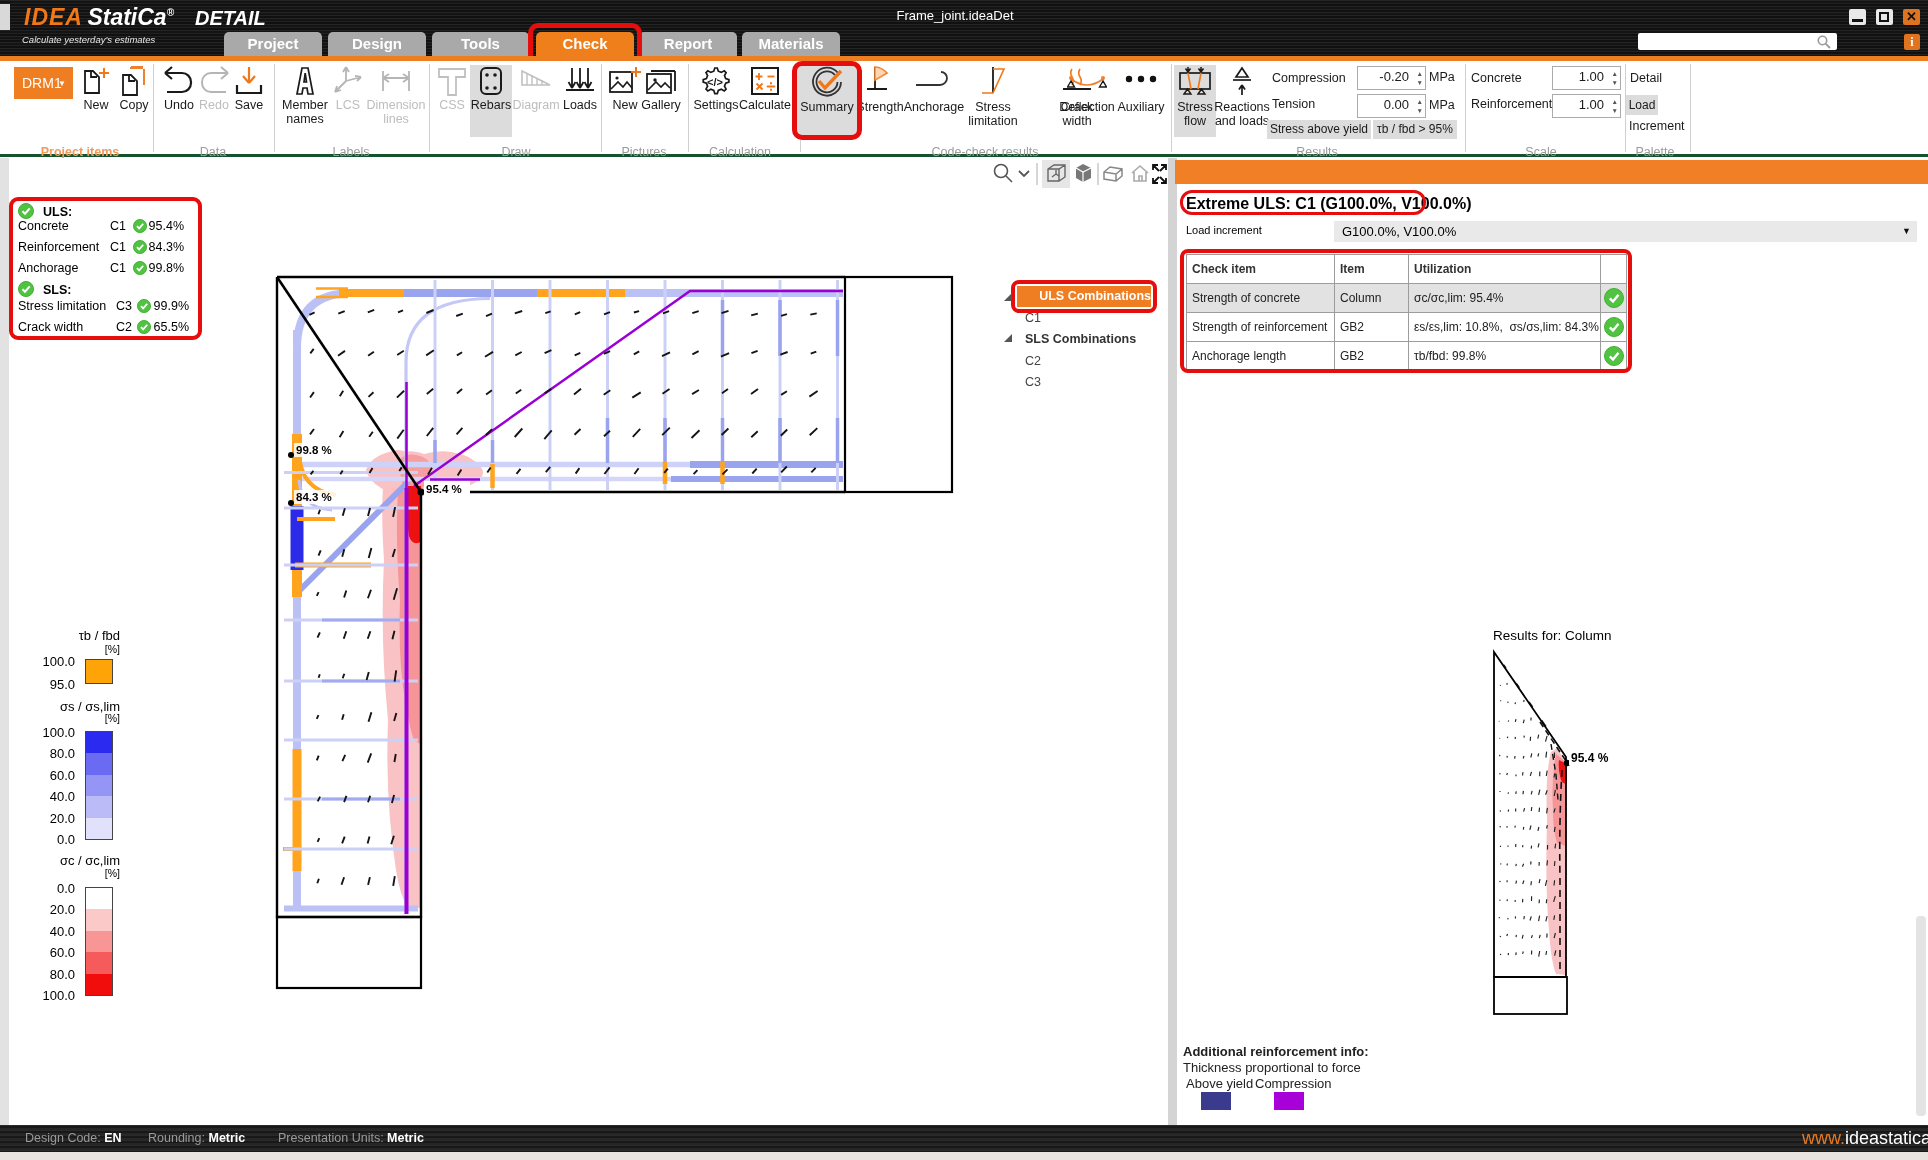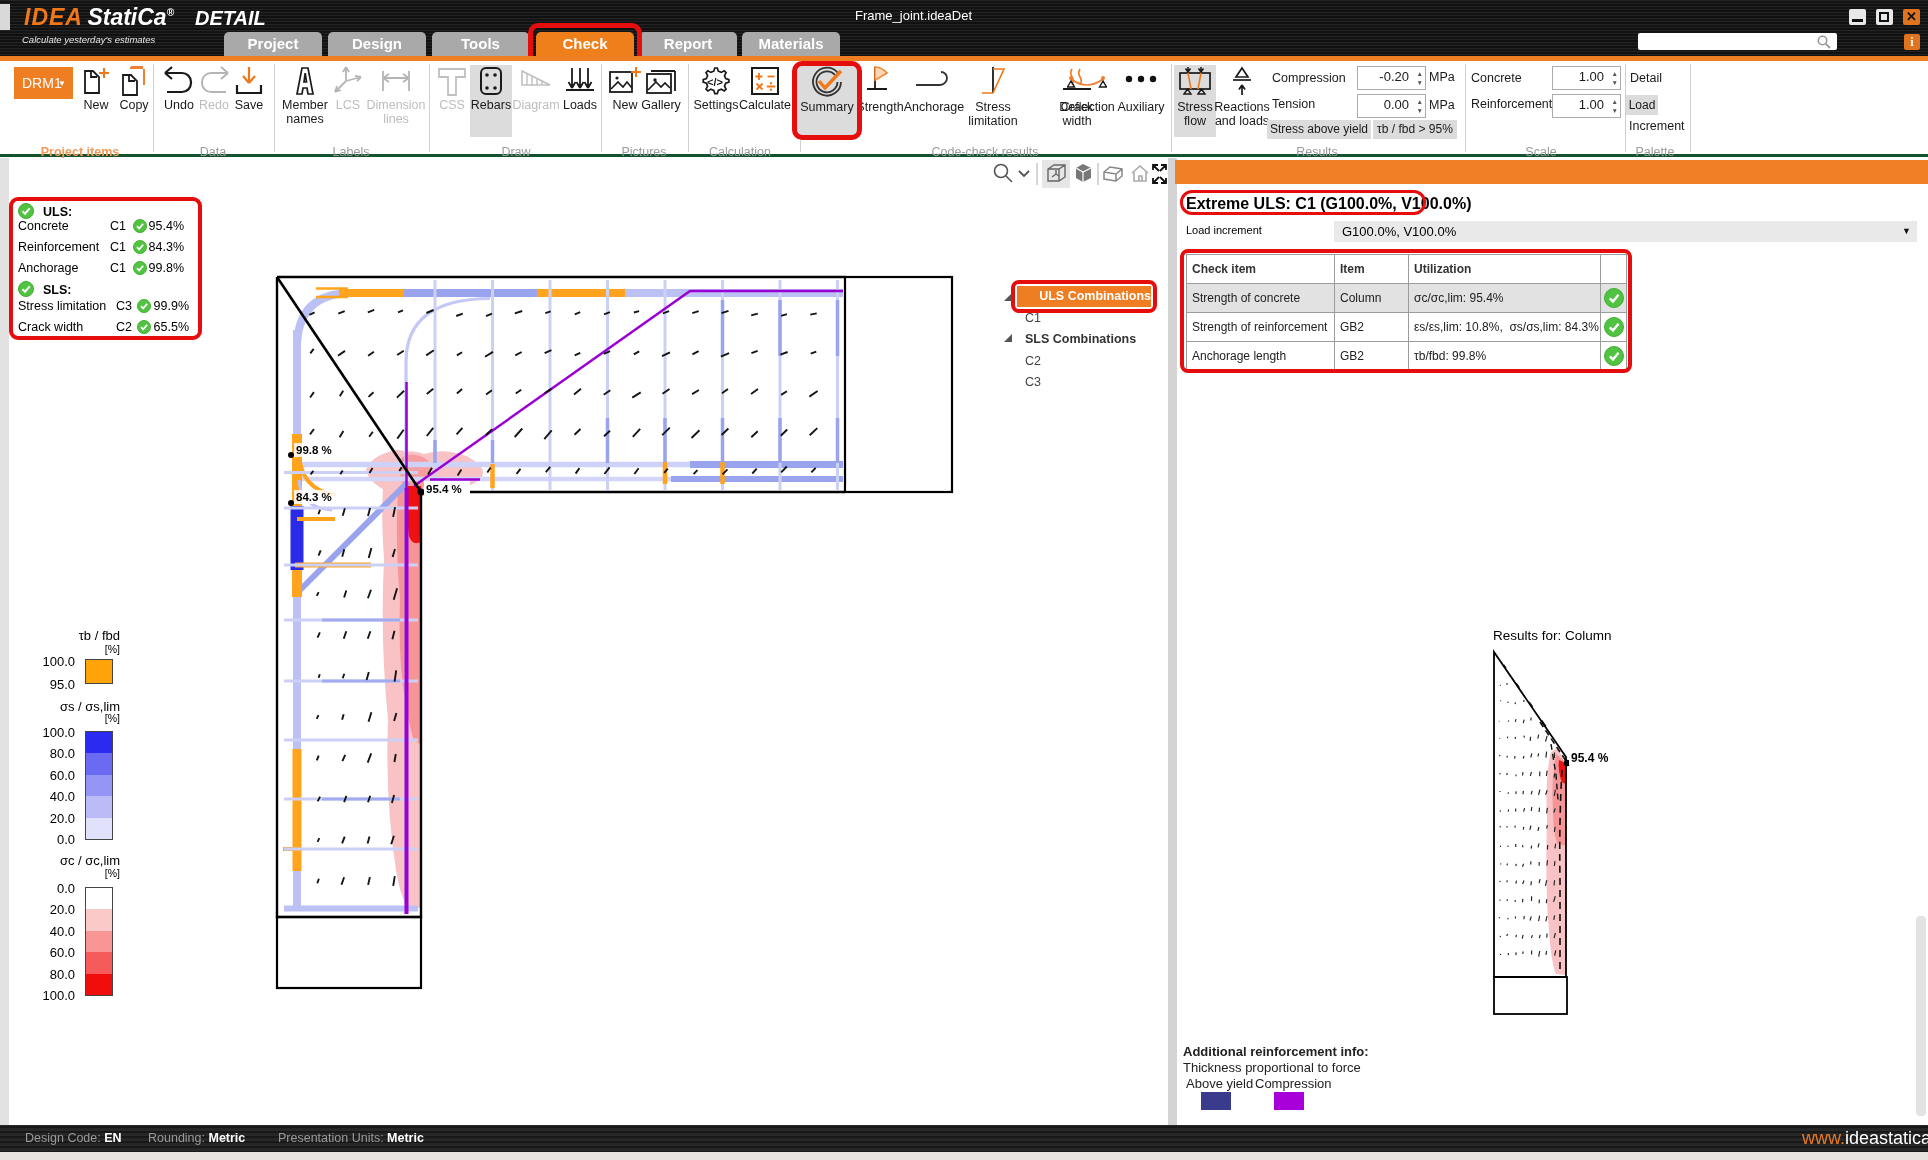--- a/index.html
+++ b/index.html
@@ -71,21 +71,21 @@
 
   <div id="header"></div>
   <div id="tl-gray"></div>
   <div class="abs" style="left:24px; top:4px; width:400px; height:30px;">
     <span style="font-style:italic; font-weight:bold; font-size:23px; color:#f07818; letter-spacing:1px;">IDEA</span>
     <span style="font-style:italic; font-weight:bold; font-size:23px; color:#fff;">StatiCa<span style="font-size:10px; vertical-align:9px;">®</span></span>
     <span style="display:inline-block; width:12px;"></span>
     <span style="font-style:italic; font-weight:bold; font-size:20px; color:#fff;">DETAIL</span>
   </div>
   <div class="abs" style="left:22px; top:34px; font-style:italic; font-size:9.5px; color:#e8e8e8;">Calculate yesterday's estimates</div>
-  <div class="abs" style="left:855px; top:8px; width:200px; font-size:13px; color:#fff;">Frame_joint.ideaDet</div>
+  <div class="abs" style="left:855px; top:8px; width:200px; text-align:center; font-size:13px; color:#fff;">Frame_joint.ideaDet</div>
 
   <div class="abs" style="left:1849px; top:9px; width:17px; height:16px; background:#e8e8e8; border-radius:2px;">
     <div class="abs" style="left:3px; top:10px; width:11px; height:3px; background:#111;"></div>
   </div>
   <div class="abs" style="left:1876px; top:9px; width:17px; height:16px; background:#e8e8e8; border-radius:2px;">
     <div class="abs" style="left:3px; top:3px; width:10px; height:10px; border:2.5px solid #111;"></div>
   </div>
   <div class="abs" style="left:1903px; top:9px; width:17px; height:16px; background:#e0731f; border-radius:2px; color:#111; font-weight:bold; font-size:13px; text-align:center; line-height:16px;">✕</div>
 
   <div class="abs" style="left:1638px; top:33px; width:199px; height:17px; background:#fff; border-radius:2px;">

